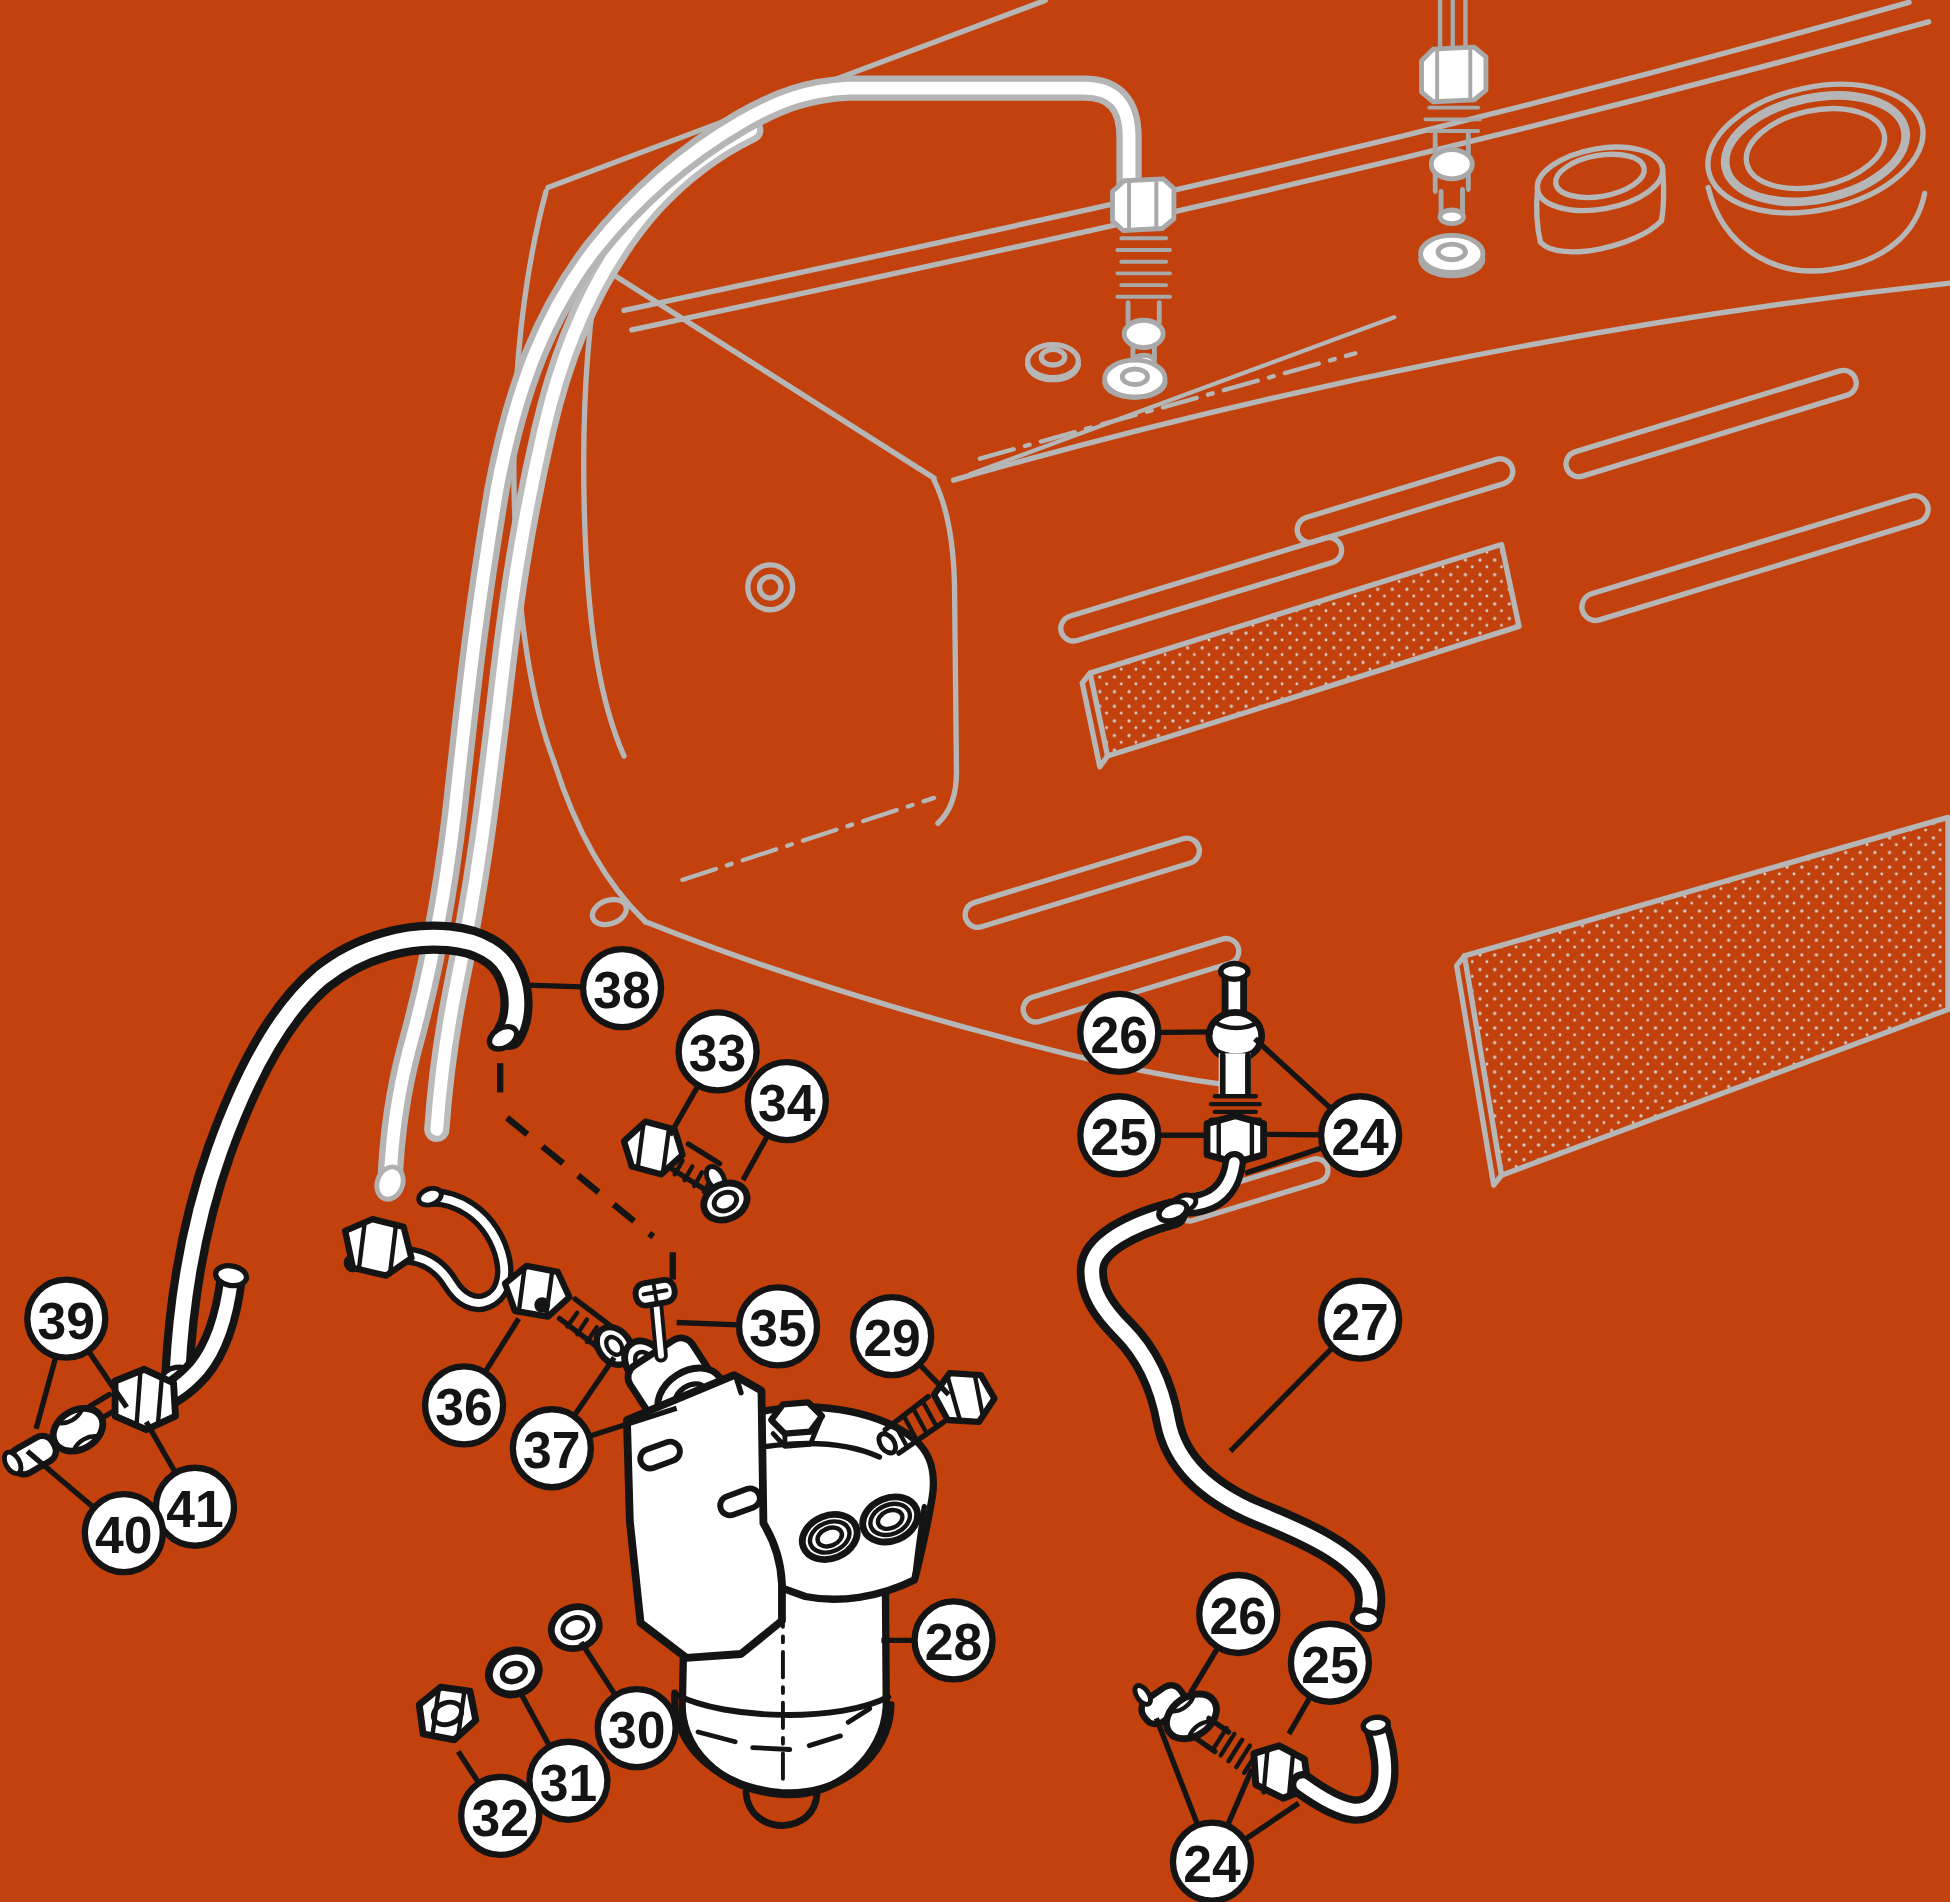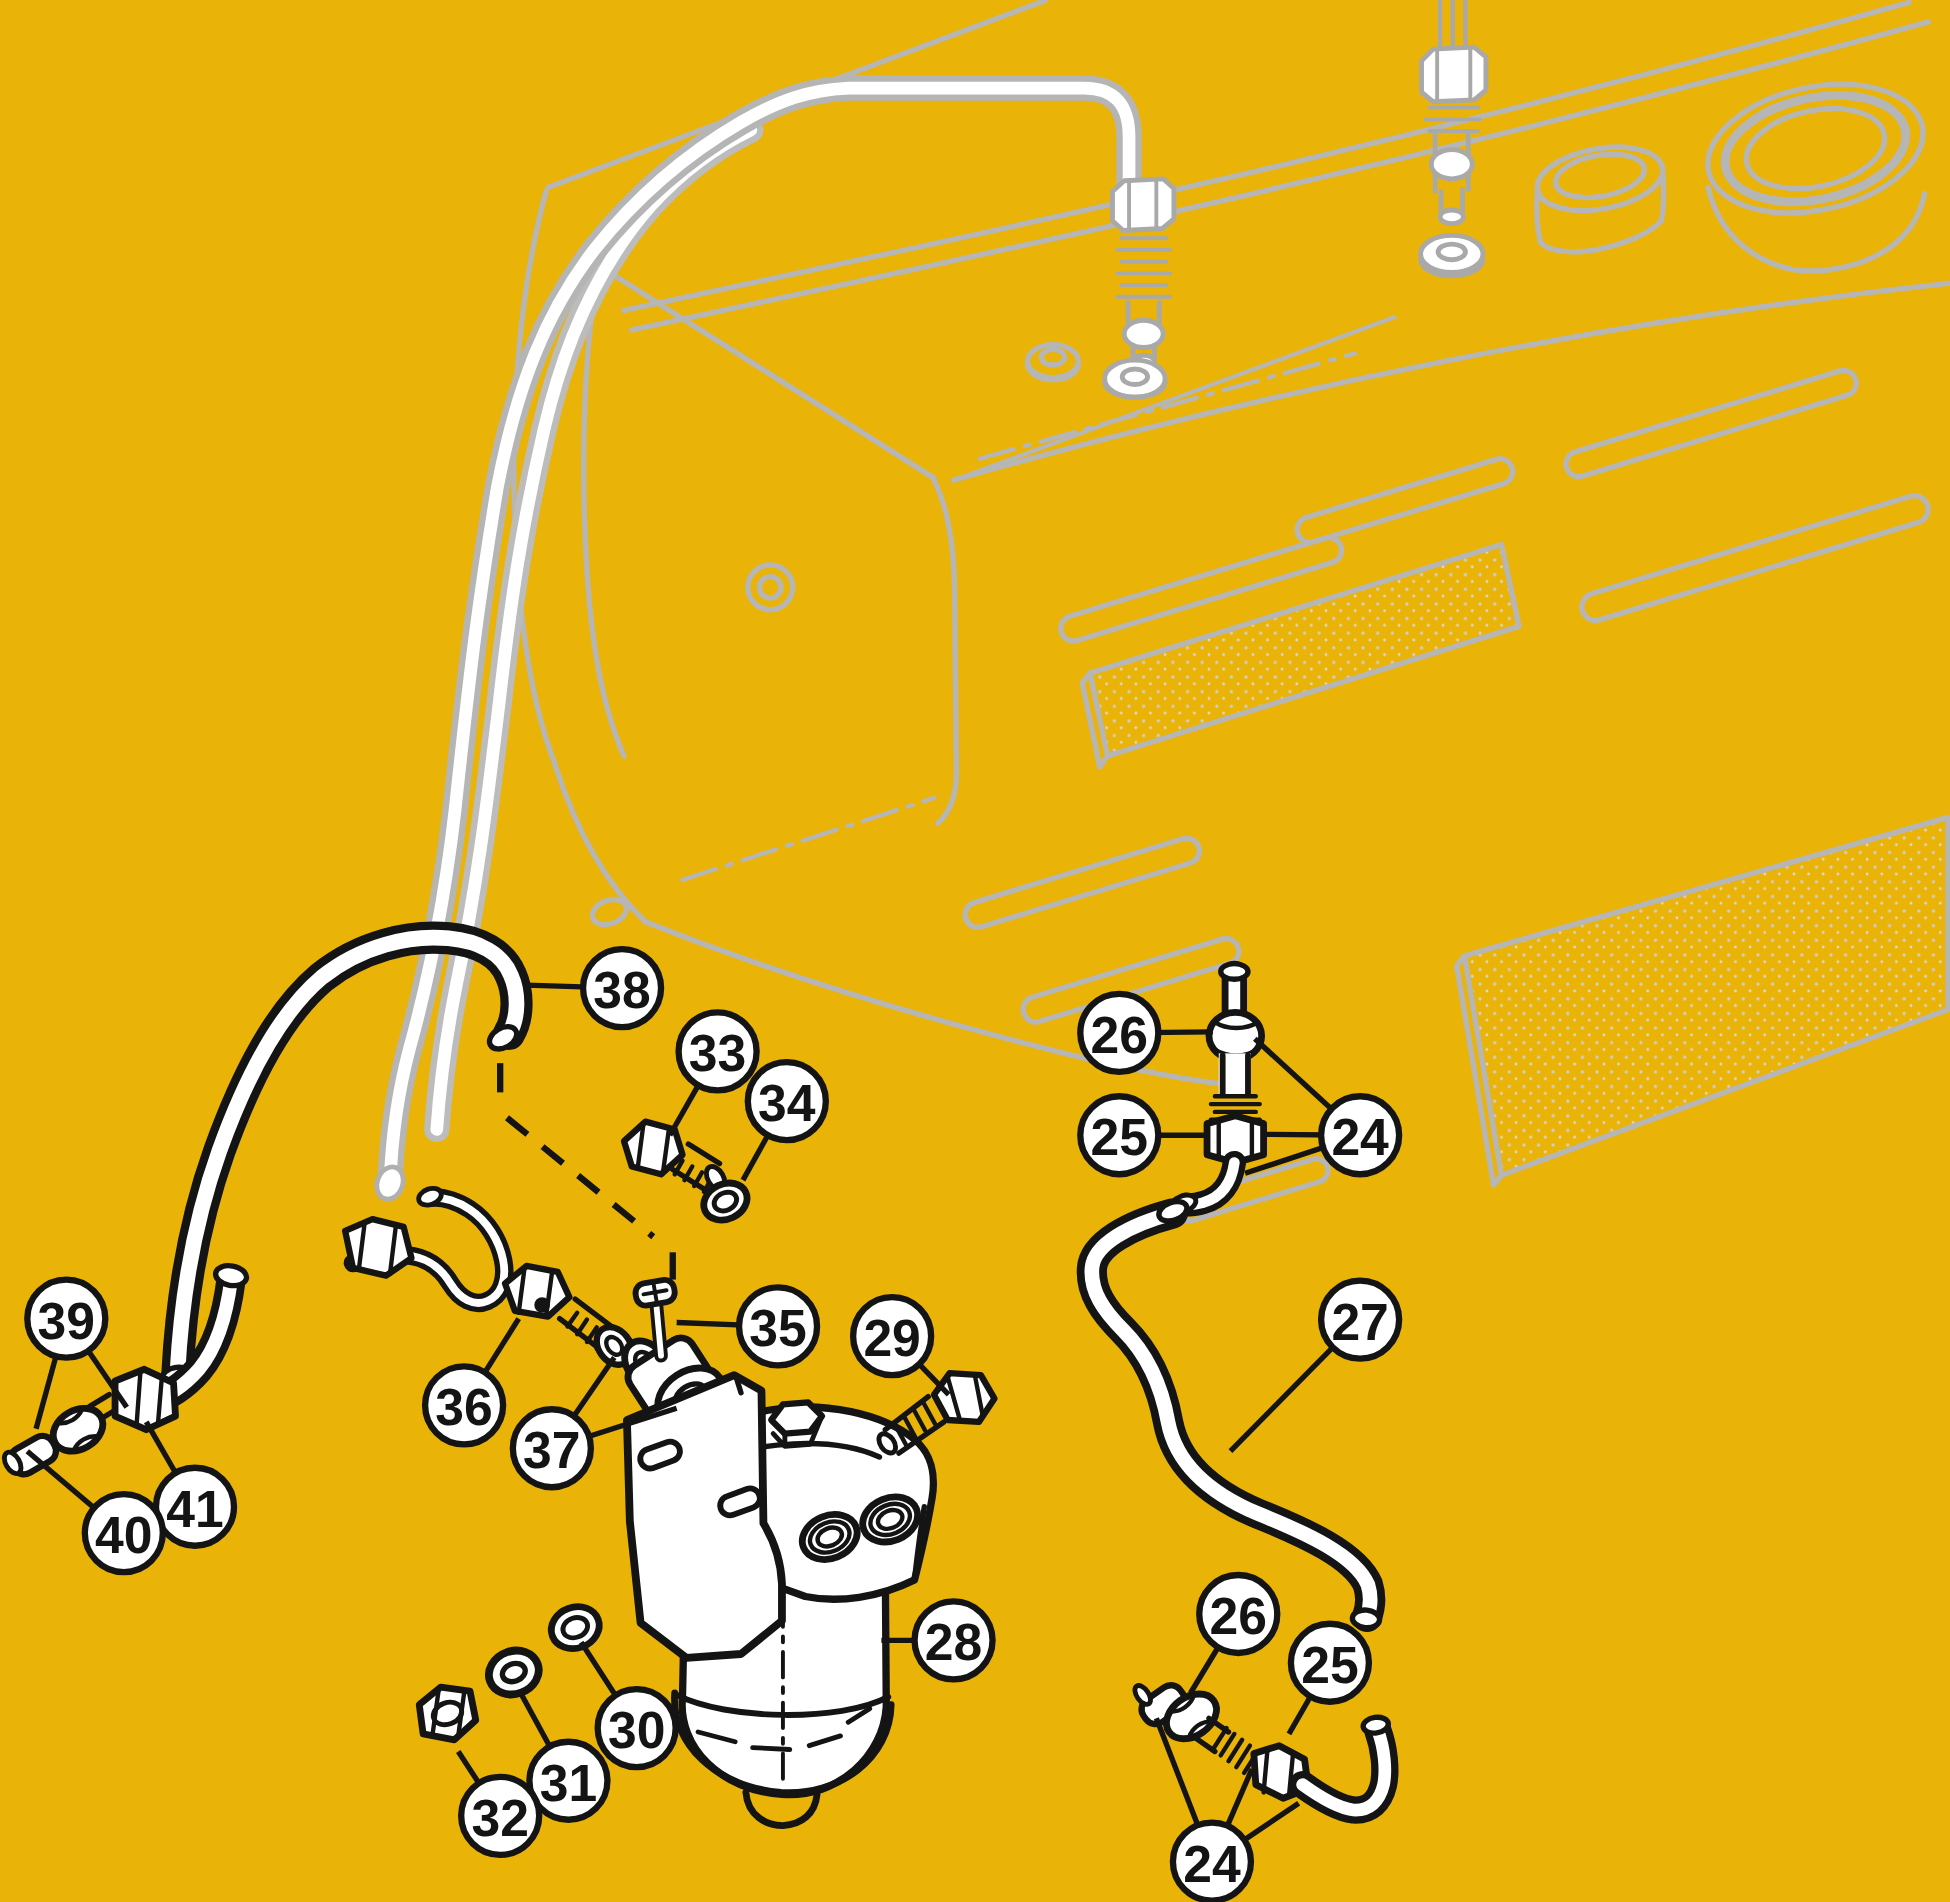--- a/index.html
+++ b/index.html
@@ -1,16 +1,16 @@
 <!DOCTYPE html>
 <html><head>
 <meta charset="utf-8">
 <style>
   html,body{margin:0;padding:0;background:#ffffff;}
-  #stage{position:relative;width:1950px;height:1903px;background:#eab308;overflow:hidden;
+  #stage{position:relative;width:1950px;height:1903px;background:#c2410c;overflow:hidden;
          font-family:"Liberation Sans", sans-serif;}
   svg{display:block}
   .callout-text{font-family:"Liberation Sans", sans-serif;font-weight:600;}
 </style>
 </head>
 <body>
 
 <div id="stage">
 <svg id="diagram-svg" width="1950" height="1903" viewBox="0 0 2000 1951">
   <defs>

